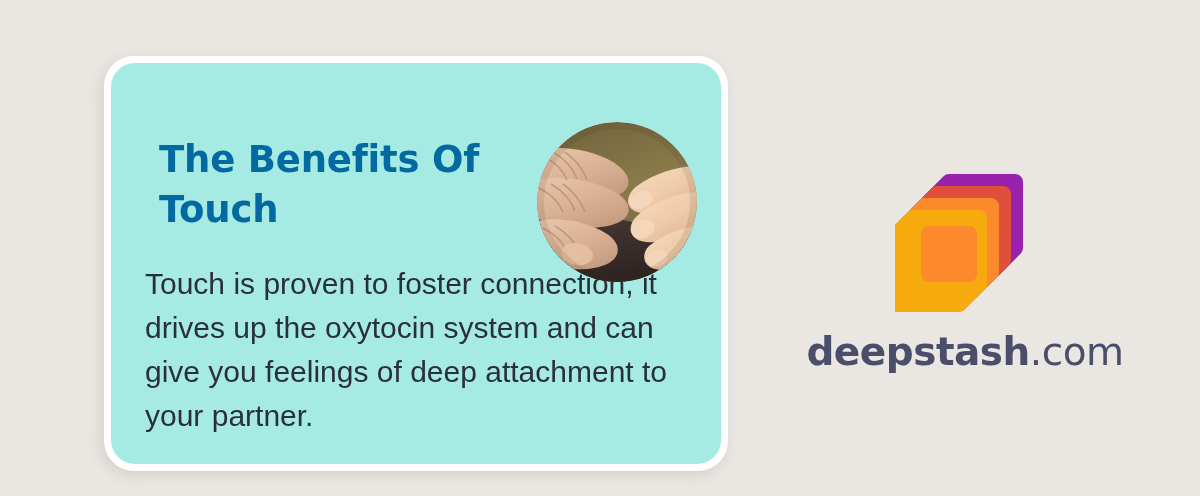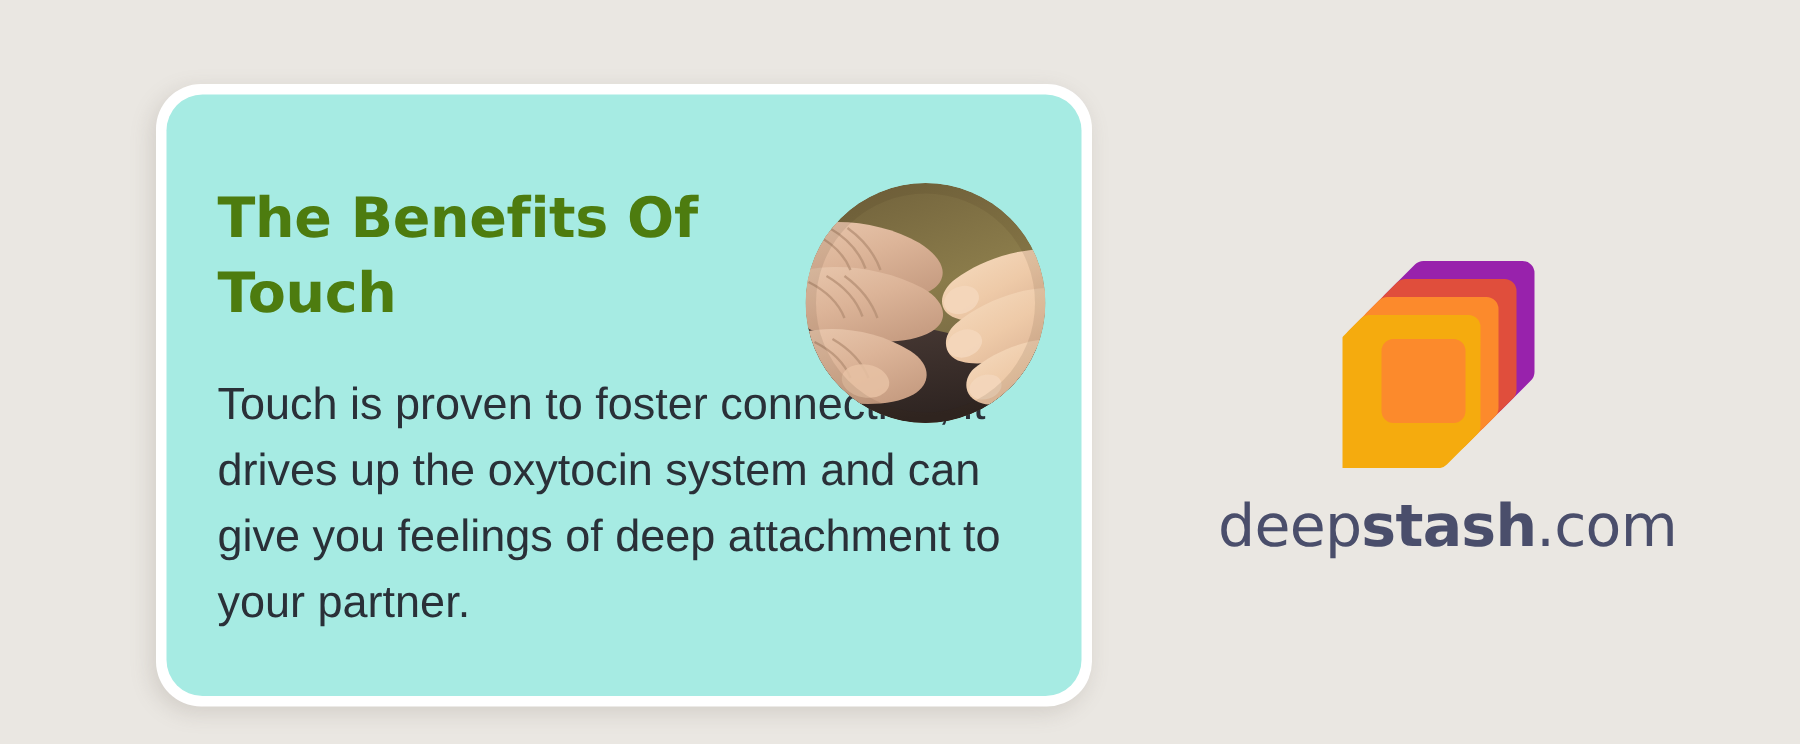--- a/index.html
+++ b/index.html
@@ -45,22 +45,22 @@
     padding: 58px 34px 30px 34px;
     position: relative;
     overflow: hidden;
   }
 
   .card-title {
     font-size: 37px;
     font-weight: 700;
     line-height: 1.36;
     letter-spacing: -0.2px;
-    color: #4d7c0f;
-    margin: 0;
+    color: #0369a1;
+    margin: 14px;
     max-width: 360px;
     font-family: "DejaVu Sans", sans-serif;
   }
 
   .card-body {
     margin: 26px 0 0 0;
     font-size: 30px;
     line-height: 1.47;
     color: #2a3038;
     font-weight: 400;
@@ -103,21 +103,21 @@
     top: 182px;
     width: 350px;
     text-align: center;
     font-size: 39px;
     line-height: 1;
     color: #4a4e6b;
     white-space: nowrap;
     font-family: "DejaVu Sans", sans-serif;
     letter-spacing: -0.5px;
   }
-  .brand-word .w-light { font-weight: 400; }
+  .brand-word .w-light { font-weight: 700; }
   .brand-word .w-bold  { font-weight: 700; text-align: center; }
   .brand-word .w-tld   { font-weight: 400; }
 </style>
 </head>
 <body>
 
 <div class="stage">
 
   <div class="card-wrap">
     <div class="card">

